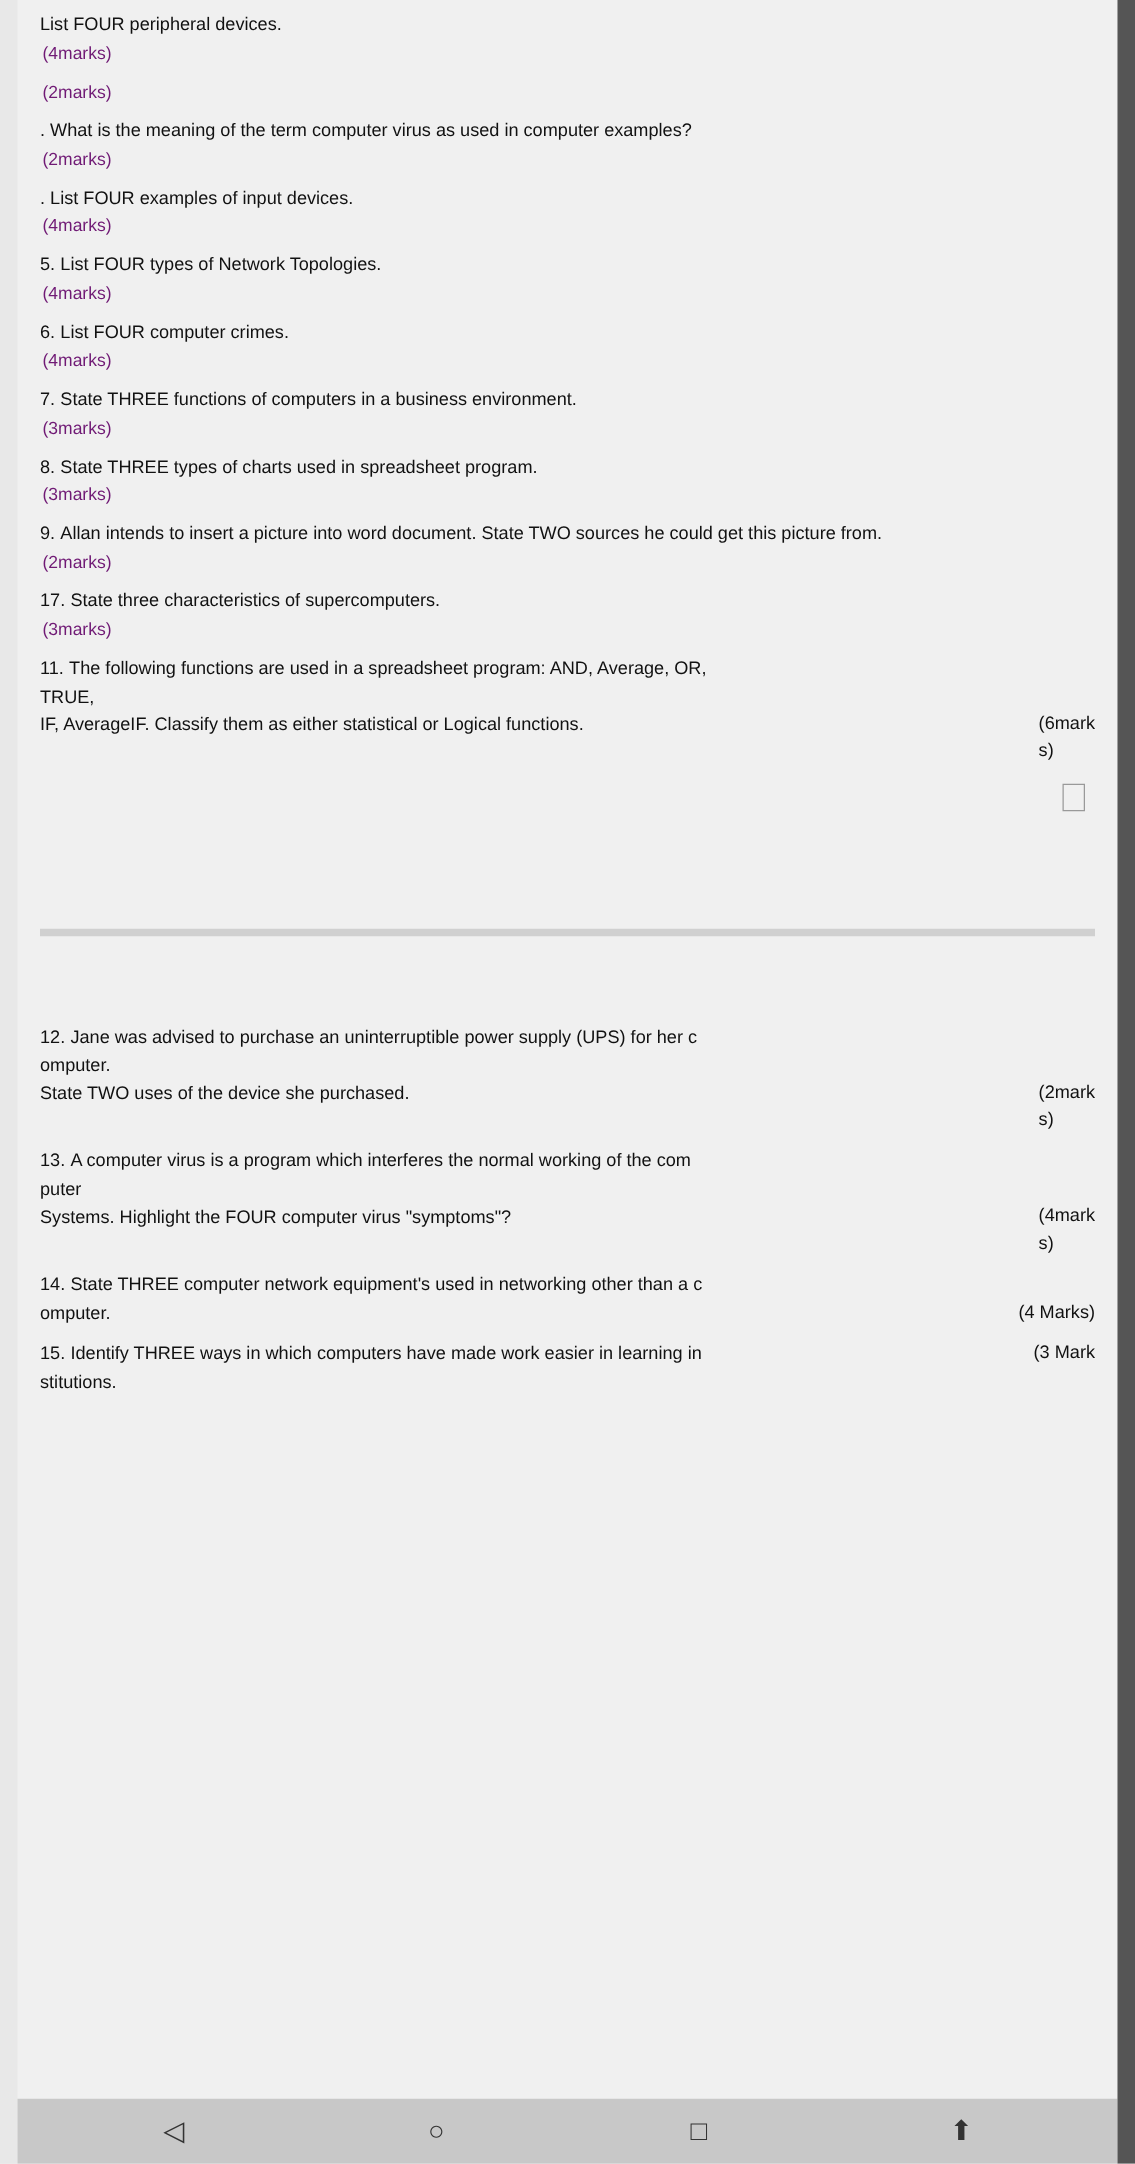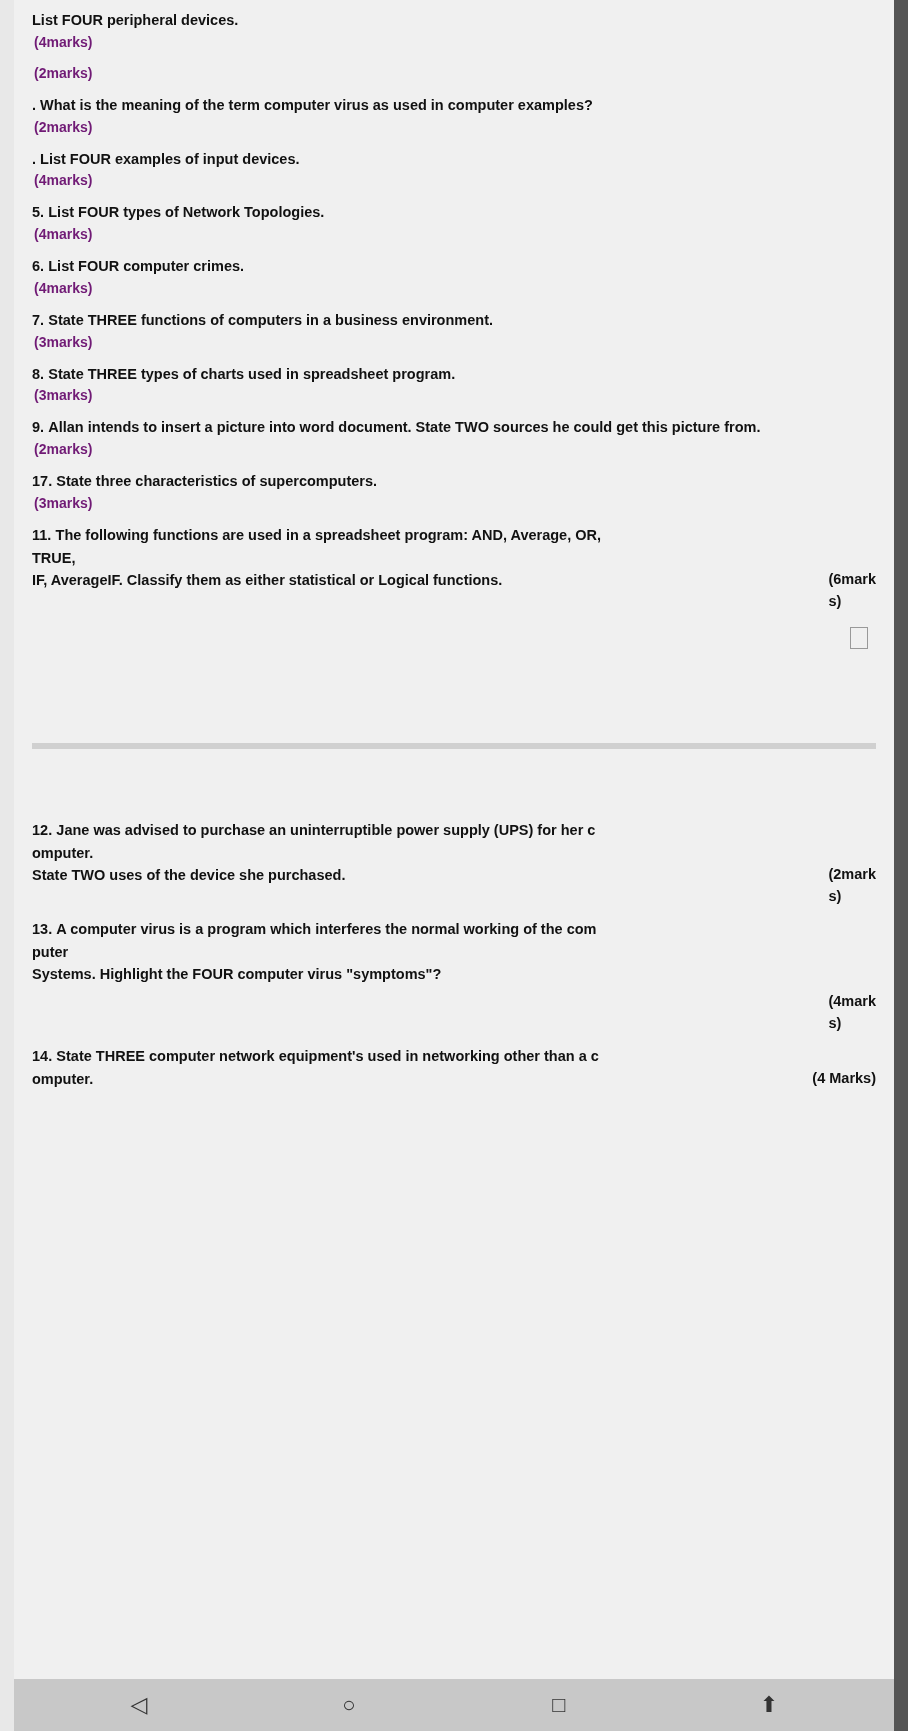--- a/index.html
+++ b/index.html
@@ -23,21 +23,20 @@
       width: 880px;
       min-height: 1731px;
       margin: 0 auto;
       padding: 10px 18px 20px 18px;
       position: relative;
     }
 
     .question-block {
       margin-bottom: 10px;
       line-height: 1.5;
-      font-weight: bold;
     }
 
     .question-text {
       font-size: 14.5px;
       color: #111;
     }
 
     .marks-text {
       font-size: 14px;
       color: #701a75;
@@ -151,32 +150,41 @@
     <span class="question-text"> </span>
     <span class="question-text">Jane was advised to purchase an uninterruptible power supply (UPS) for her c<br>omputer.<br>State TWO uses of the device she purchased.</span>
     <span class="question-text" style="float:right;">(2mark<br>s)</span>
     <div style="clear:both;"></div>
   </div>
 
   <div class="question-block">
     <span class="question-text">13.</span>
     <span class="question-text"> </span>
     <span class="question-text">A computer virus is a program which interferes the normal working of the com<br>puter<br>Systems. Highlight the FOUR computer virus "symptoms"?</span>
-    <span class="question-text" style="float:right;margin-top:28px;">(4mark<br>s)</span>
+    <span class="question-text" style="float:right;">(4mark<br>s)</span>
     <div style="clear:both;"></div>
   </div>
 
   <div class="question-block">
     <span class="question-text">14.</span>
     <span class="question-text"> </span>
     <span class="question-text">State THREE computer network equipment's used in networking other than a c<br>omputer.</span>
     <span class="question-text" style="float:right;">(4 Marks)</span>
     <div style="clear:both;"></div>
   </div>
 
+  <div class="question-block">
+    <span class="question-text">15.</span>
+    <span class="question-text"> </span>
+    <span class="question-text">Identify THREE ways in which computers have made work easier in learning in</span>
+    <span class="question-text" style="float:right;">(3 Mark</span>
+    <div style="clear:both;"></div>
+    <span class="question-text">stitutions.</span>
+    <div style="clear:both;"></div>
+  </div>
 
 
   <div class="bottom-nav" style="bottom: 0; left: 0; width: 100%; display: flex; justify-content: space-around; align-items: center; padding: 8px 20px; background: #c8c8c8; position: absolute;">
     <div class="nav-icon" style="font-size: 22px; color: #333;">
       <span>◁</span>
     </div>
     <div class="nav-icon" style="font-size: 22px; color: #333;">
       <span>○</span>
     </div>
     <div class="nav-icon" style="font-size: 22px; color: #333;">

